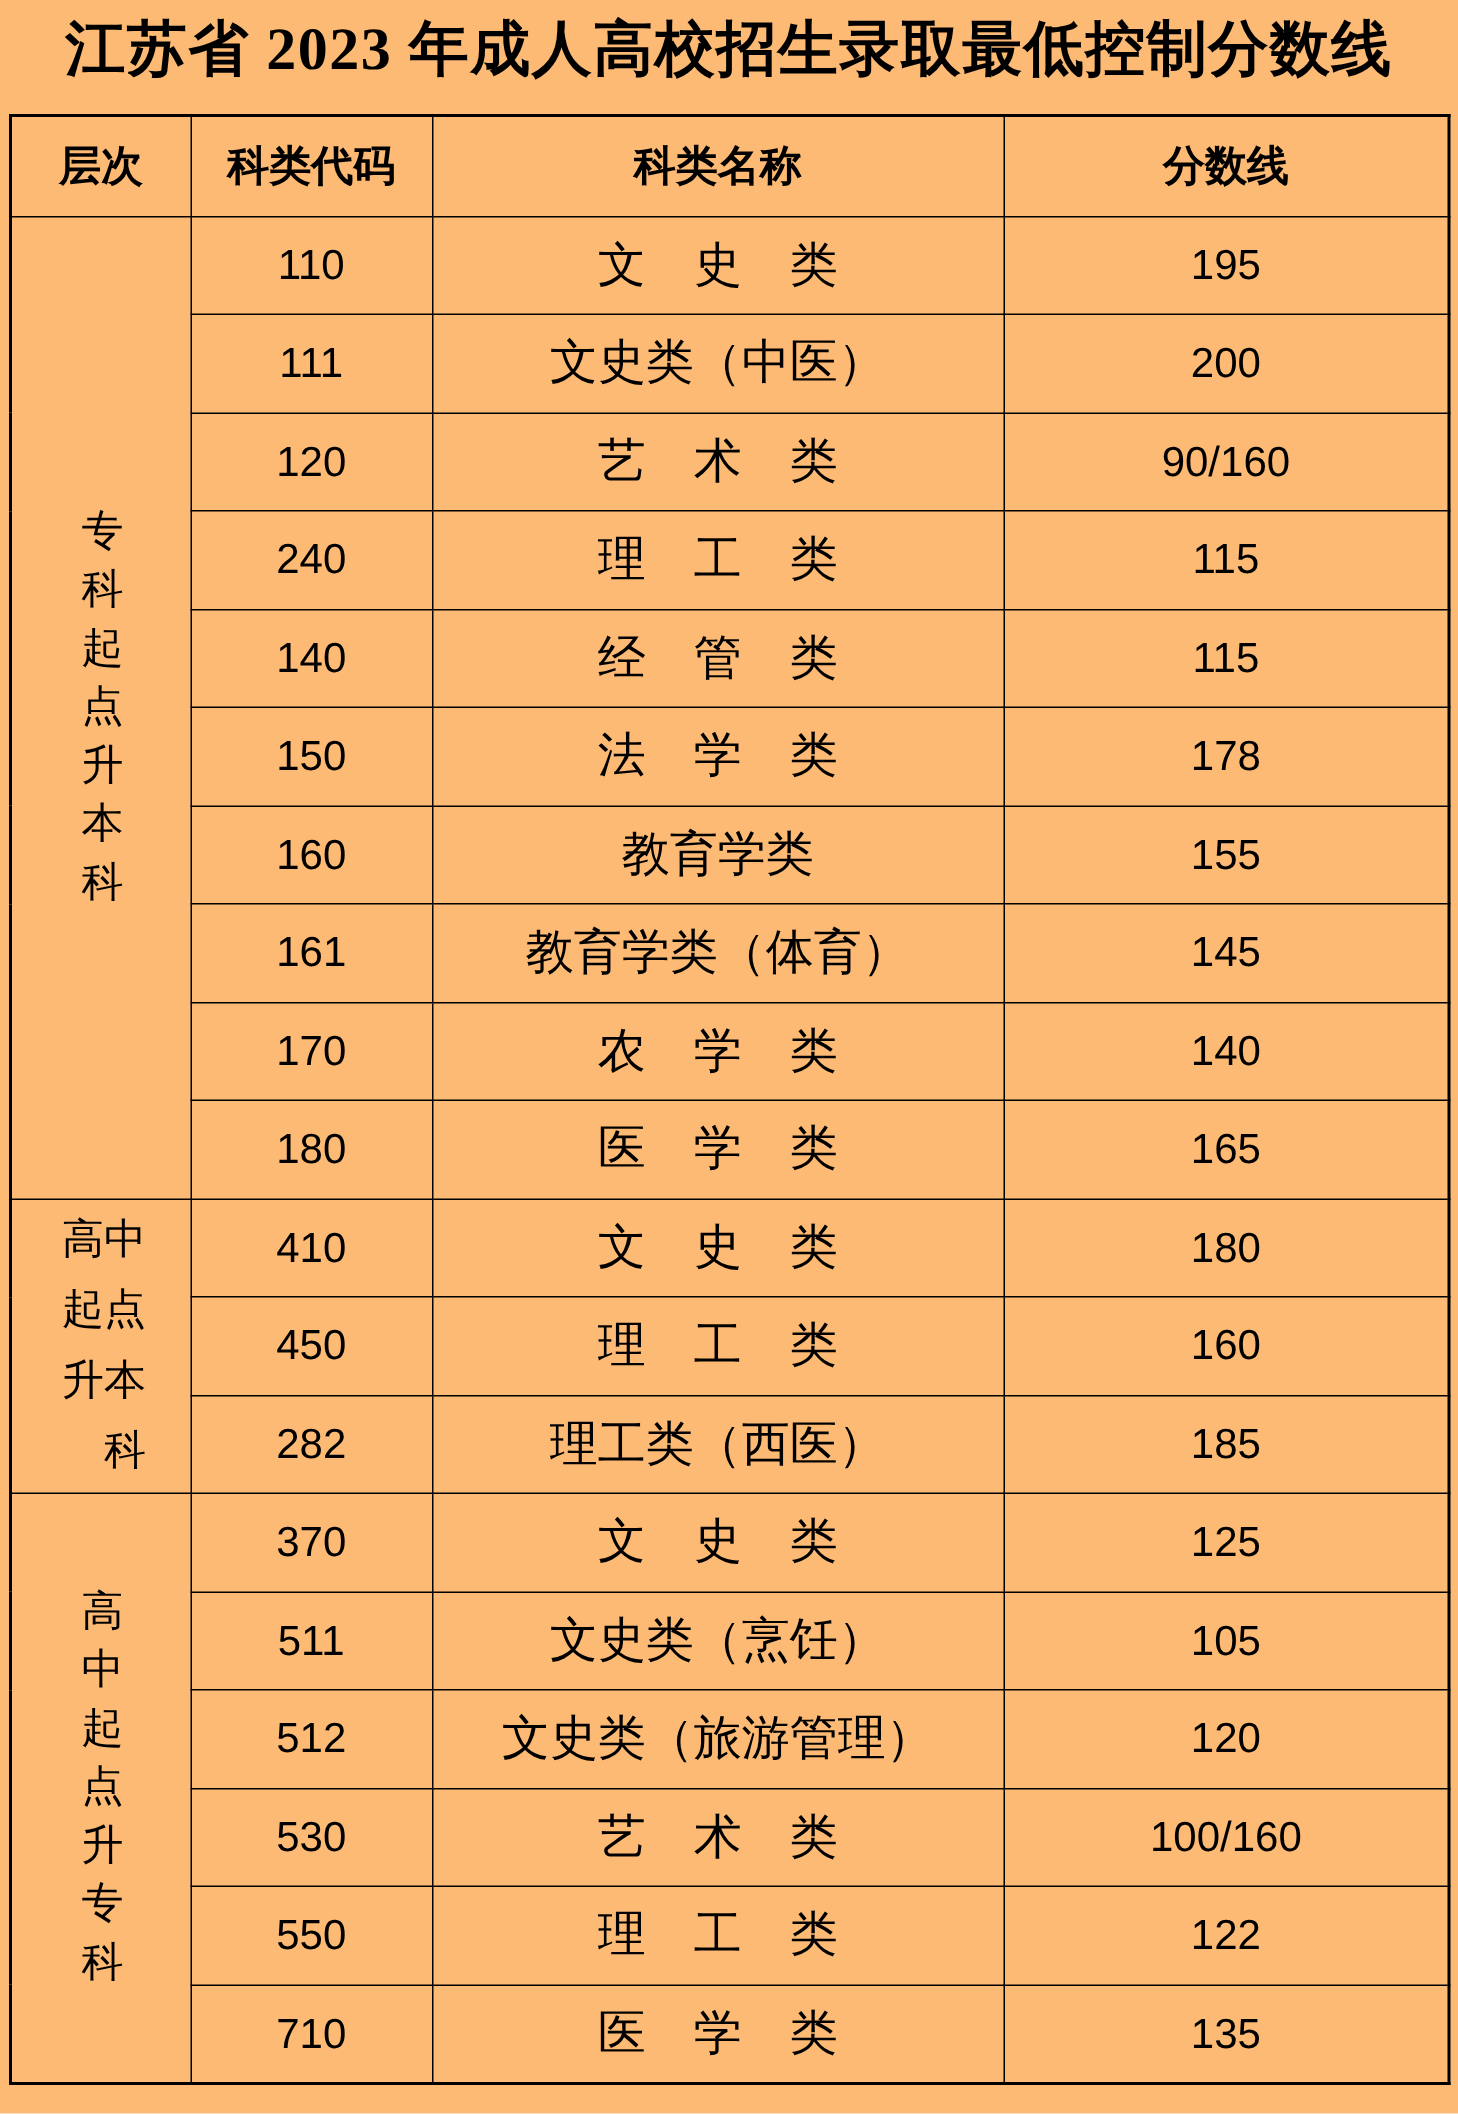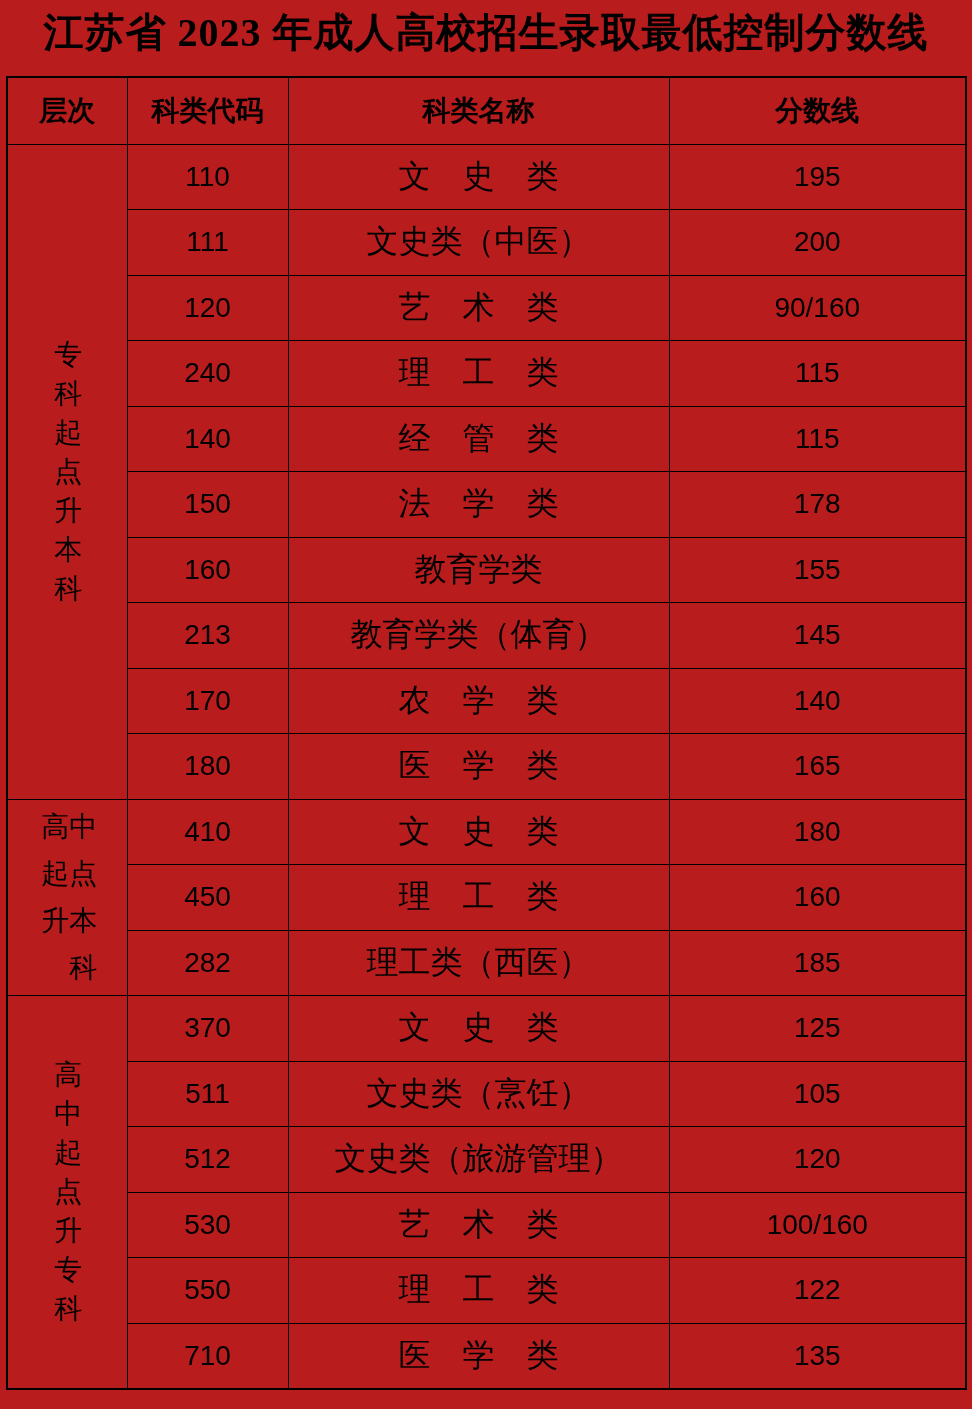--- a/index.html
+++ b/index.html
@@ -4,21 +4,21 @@
 <style>
   html, body {
     margin: 0;
     padding: 0;
     background: #ffffff;
   }
   .page {
     position: relative;
     width: 972px;
     height: 1409px;
-    background: #b91c1c;
+    background: #fdba74;
     color: #000000;
     font-family: "Liberation Serif", serif;
     overflow: hidden;
   }
   .title {
     margin: 10px auto 0 auto;
     width: 960px;
     text-align: center;
     font-size: 40px;
     line-height: 46px;
@@ -131,21 +131,21 @@
         <td class="code-cell">150</td>
         <td class="name-cell">法　学　类</td>
         <td class="score-cell">178</td>
       </tr>
       <tr>
         <td class="code-cell">160</td>
         <td class="name-cell">教育学类</td>
         <td class="score-cell">155</td>
       </tr>
       <tr>
-        <td class="code-cell">213</td>
+        <td class="code-cell">161</td>
         <td class="name-cell">教育学类（体育）</td>
         <td class="score-cell">145</td>
       </tr>
       <tr>
         <td class="code-cell">170</td>
         <td class="name-cell">农　学　类</td>
         <td class="score-cell">140</td>
       </tr>
       <tr>
         <td class="code-cell">180</td>

